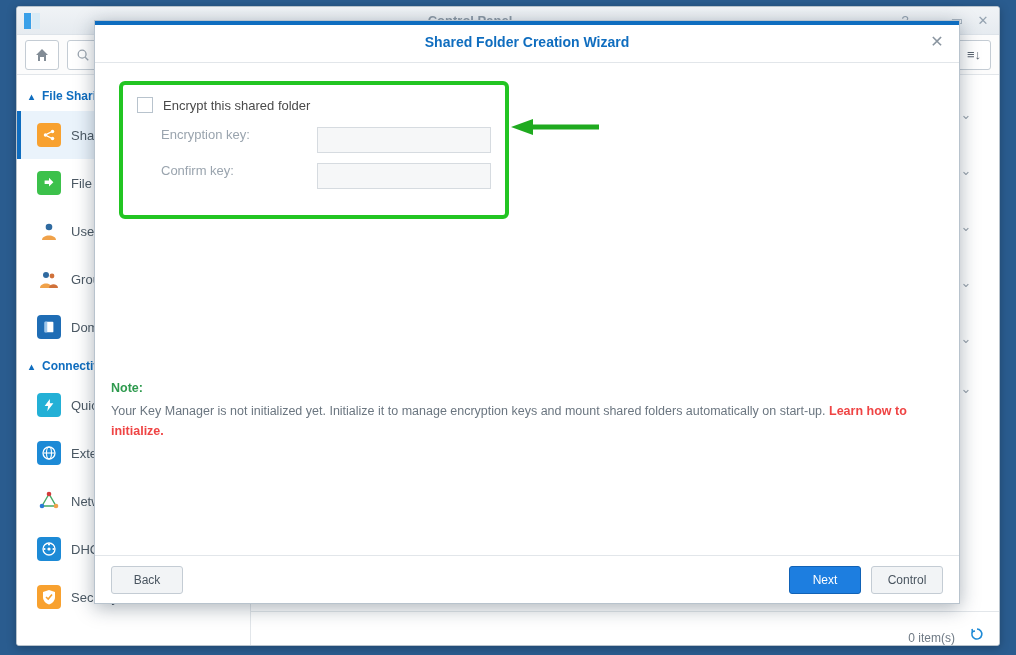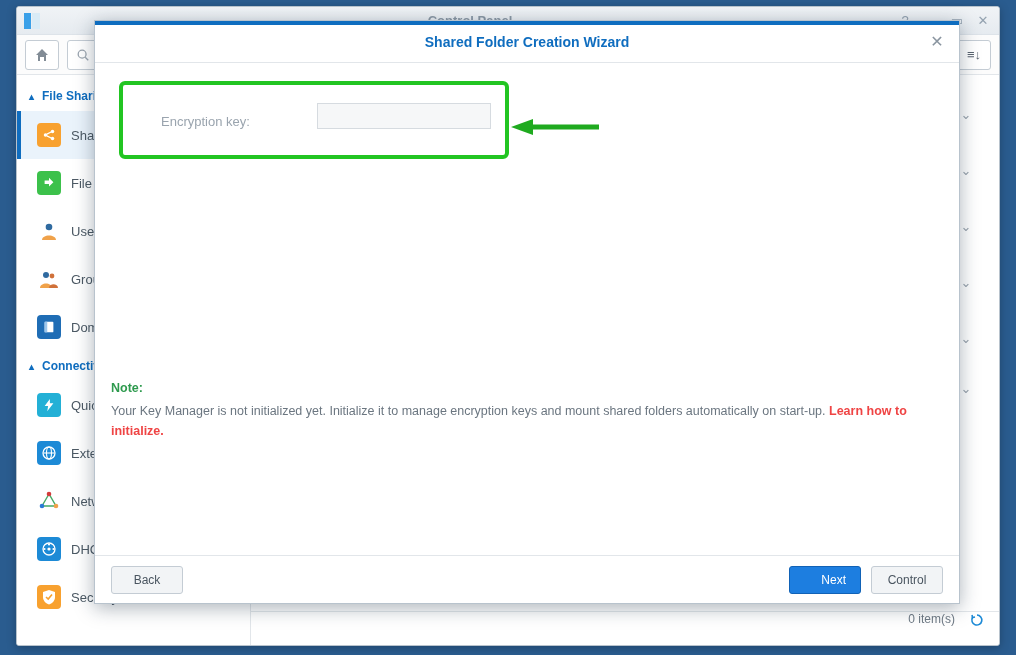--- a/index.html
+++ b/index.html
@@ -153,21 +153,21 @@
     position:absolute;
     right: 18px;
     width: 30px; height: 30px;
     display:flex;align-items:center;justify-content:center;
     color:#9aa4ae;
   }
   .status-bar {
     position:absolute; bottom:0; left:0; right:0;
     height: 34px;
     border-top:1px solid #e2e6ea;
-    display:flex; align-items:flex-start; justify-content:flex-end;
+    display:flex; align-items:flex-end; justify-content:flex-end;
     padding: 0 14px; gap: 14px;
     color:#6f7a85;
     font-size:12px;
   }
   .refresh-ic { color:#1d8ad6; }
 
   
   .modal-backdrop {
     position:absolute; inset:0;
     background: rgba(235,240,244,0.0);
@@ -227,21 +227,21 @@
   }
   .chk-row {
     display:flex; align-items:center; gap:10px;
     margin-bottom:14px;
     color:#4a4a4a;
   }
   .chk {
     width:16px;height:16px;border:1px solid #b8c3cd;background:#fff;
   }
   .field-row {
-    display:flex; align-items:flex-end;
+    display:flex; align-items:flex-start;
     margin: 6px 0 10px 24px;
     gap: 32px;
     color:#9aa4ae;
   }
   .field-row label { width: 130px; }
   .field-row input {
     width: 174px; height: 26px;
     border:1px solid #d6dbe0;
     background:#f6f7f8;
     padding: 2px 6px;
@@ -272,21 +272,21 @@
     padding: 16px 16px;
   }
   .btn {
     height: 28px; min-width: 72px;
     border:1px solid #c4ccd4; background:#f2f4f6;
     color:#4a5560; border-radius:3px;
     display:flex;align-items:center;justify-content:center;
     font-size:12px; padding:0 14px;
   }
   .btn.primary {
-    background:#1d7ee0; border-color:#1162b6; color:#fff;justify-content:flex-end;
+    background:#1d7ee0; border-color:#1162b6; color:#fff;
   }
   .foot-spacer{flex:1;}
 </style>
 </head>
 <body>
 
 <div class="window">
 
   <div class="titlebar">
     <div class="titlebar-left">
@@ -467,24 +467,32 @@
 <div class="modal-backdrop">
   <div class="modal">
     <div class="modal-title">
       <span class="mt-text">Shared Folder Creation Wizard</span>
       <span class="mt-close">✕</span>
     </div>
 
 
     <div class="modal-body">
       <div class="enc-box">
+        <div class="chk-row">
+          <span class="chk"></span>
+          <span>Encrypt this shared folder</span>
+        </div>
         <div class="field-row">
           <label>Encryption key:</label>
           <input type="password" disabled="" style="">
         </div>
+        <div class="field-row">
+          <label>Confirm key:</label>
+          <input type="password" disabled="" style="">
+        </div>
       </div>
 
       <svg class="arrow" viewBox="0 0 90 20">
         <line x1="18" y1="10" x2="88" y2="10" stroke="#1faa1f" stroke-width="5"></line>
         <polygon points="0,10 22,2 22,18" fill="#1faa1f"></polygon>
       </svg>
 
       <div class="note-block">
         <div class="note-head">Note:</div>
         <span>Your Key Manager is not initialized yet. Initialize it to manage encryption keys and mount shared folders automatically on start-up.</span>

